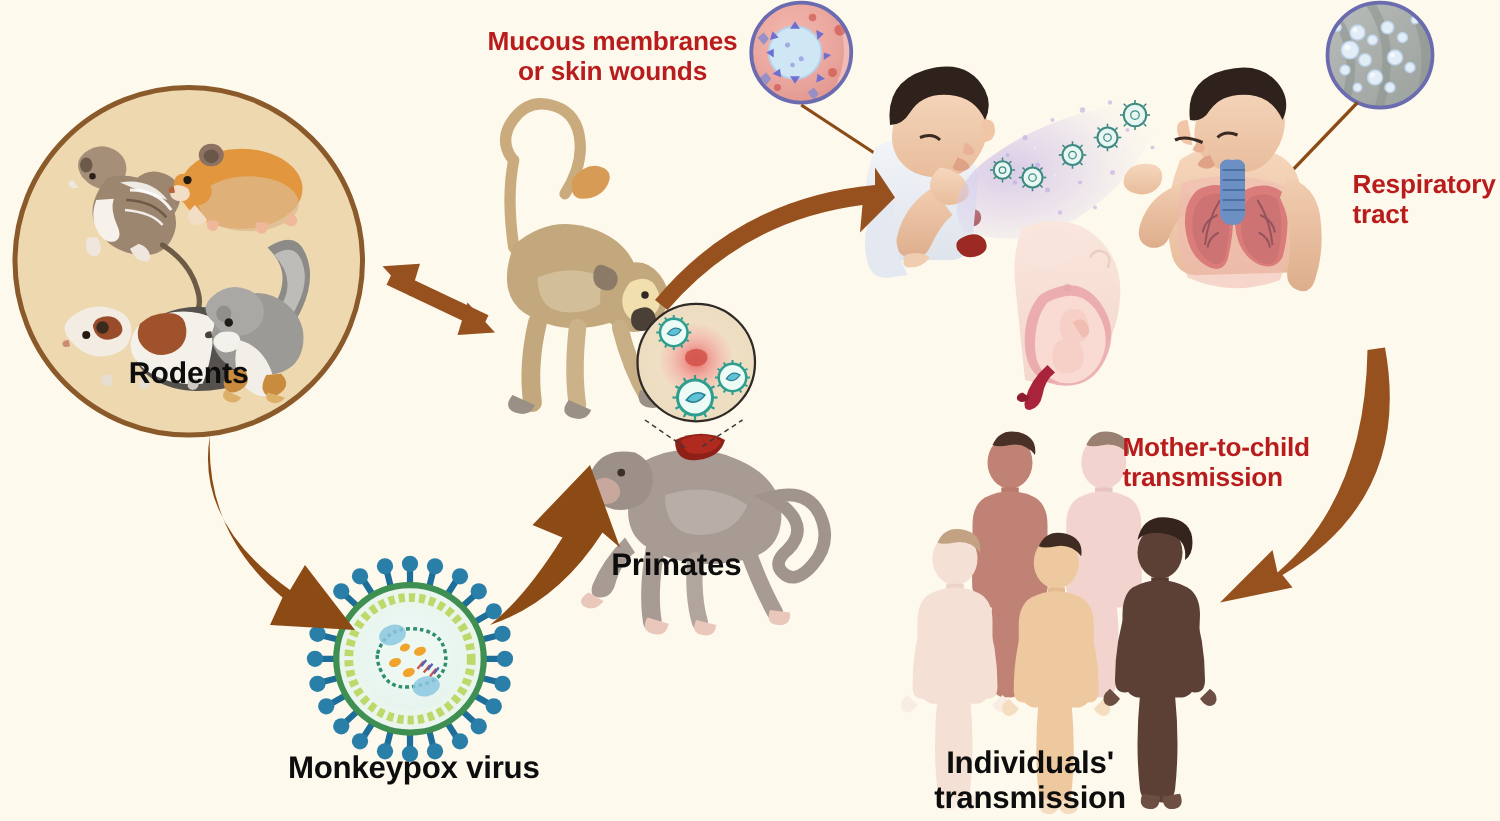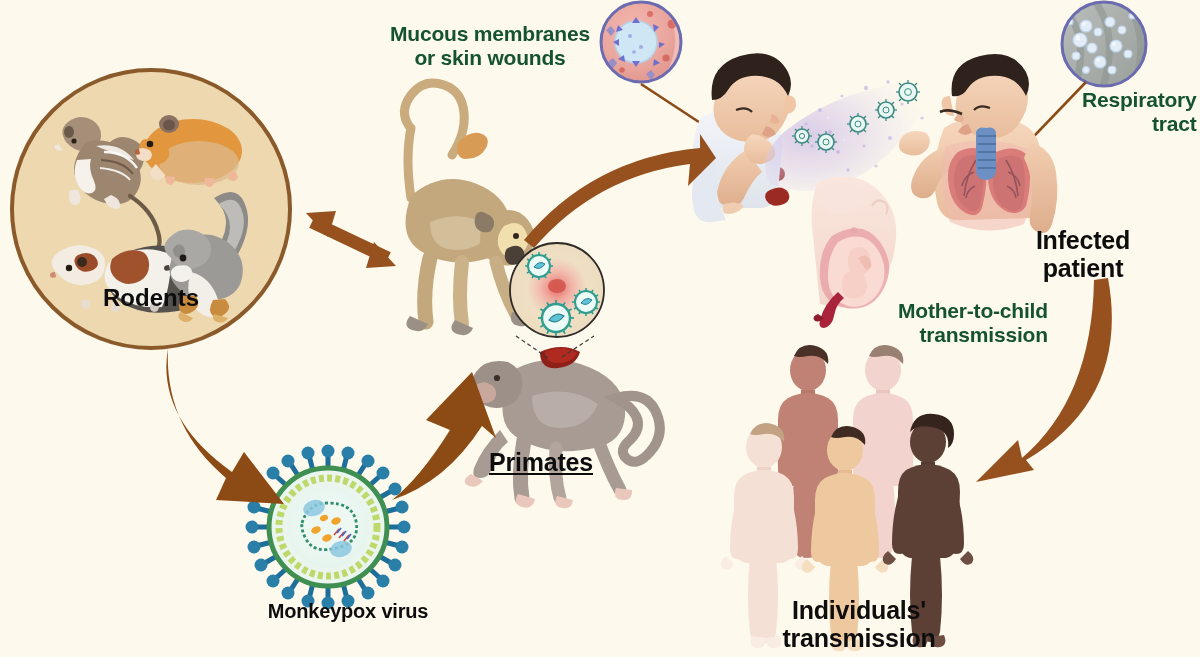--- a/index.html
+++ b/index.html
@@ -20,24 +20,24 @@
     width:1200px; height:657px;
     overflow:visible;
   }
   .lbl{
     position:absolute;
     font-weight:bold;
     line-height:1.12;
     white-space:pre-line;
     letter-spacing:-0.2px;
   }
-  .lbl-brown{ color:#14532d; }
+  .lbl-brown{ color:#b91c1c; }
   .lbl-black{ color:#0d0d0d; }
   .ta-c{ text-align:center; transform:translateX(-50%); }
-  .ta-l{ text-align:right; }
+  .ta-l{ text-align:left;margin-top:48px; }
 </style>
 </head>
 <body>
 
 <div id="stage">
 
   <svg class="layer" viewBox="0 0 1200 657">
     <defs>
       <radialGradient id="gSpray" cx="25%" cy="50%" r="75%">
         <stop offset="0%" stop-color="#cdbde6" stop-opacity="0.75"></stop>
@@ -689,22 +689,21 @@
 or skin wounds</div>
 
 
   <div class="lbl lbl-brown ta-l" style="left:1082px; top:88px; font-size:21px;">Respiratory
 tract</div>
 
   <div class="lbl lbl-brown ta-l" style="left:898px; top:299px; font-size:21px;">Mother-to-child
 transmission</div>
 
 
-  <div class="lbl lbl-black ta-c" style="left:541px; top:448px; font-size:25px;text-decoration:underline;">Primates</div>
-
-  <div class="lbl lbl-black ta-c" style="left:348px; top:600px; font-size:20px;">Monkeypox virus</div>
-
-  <div class="lbl lbl-black ta-c" style="left:1083px; top:226px; font-size:25px;">Infected patient</div>
-
-  <div class="lbl lbl-black ta-c" style="left:859px; top:596px; font-size:25px;">Individuals'
+  <div class="lbl lbl-black ta-c" style="left:541px; top:438px; font-size:25px;">Primates</div>
+
+  <div class="lbl lbl-black ta-c" style="left:331px; top:600px; font-size:25px;">Monkeypox virus</div>
+
+
+  <div class="lbl lbl-black ta-c" style="left:824px; top:596px; font-size:25px;">Individuals'
 transmission</div>
 
 </div>
 
 </body></html>

